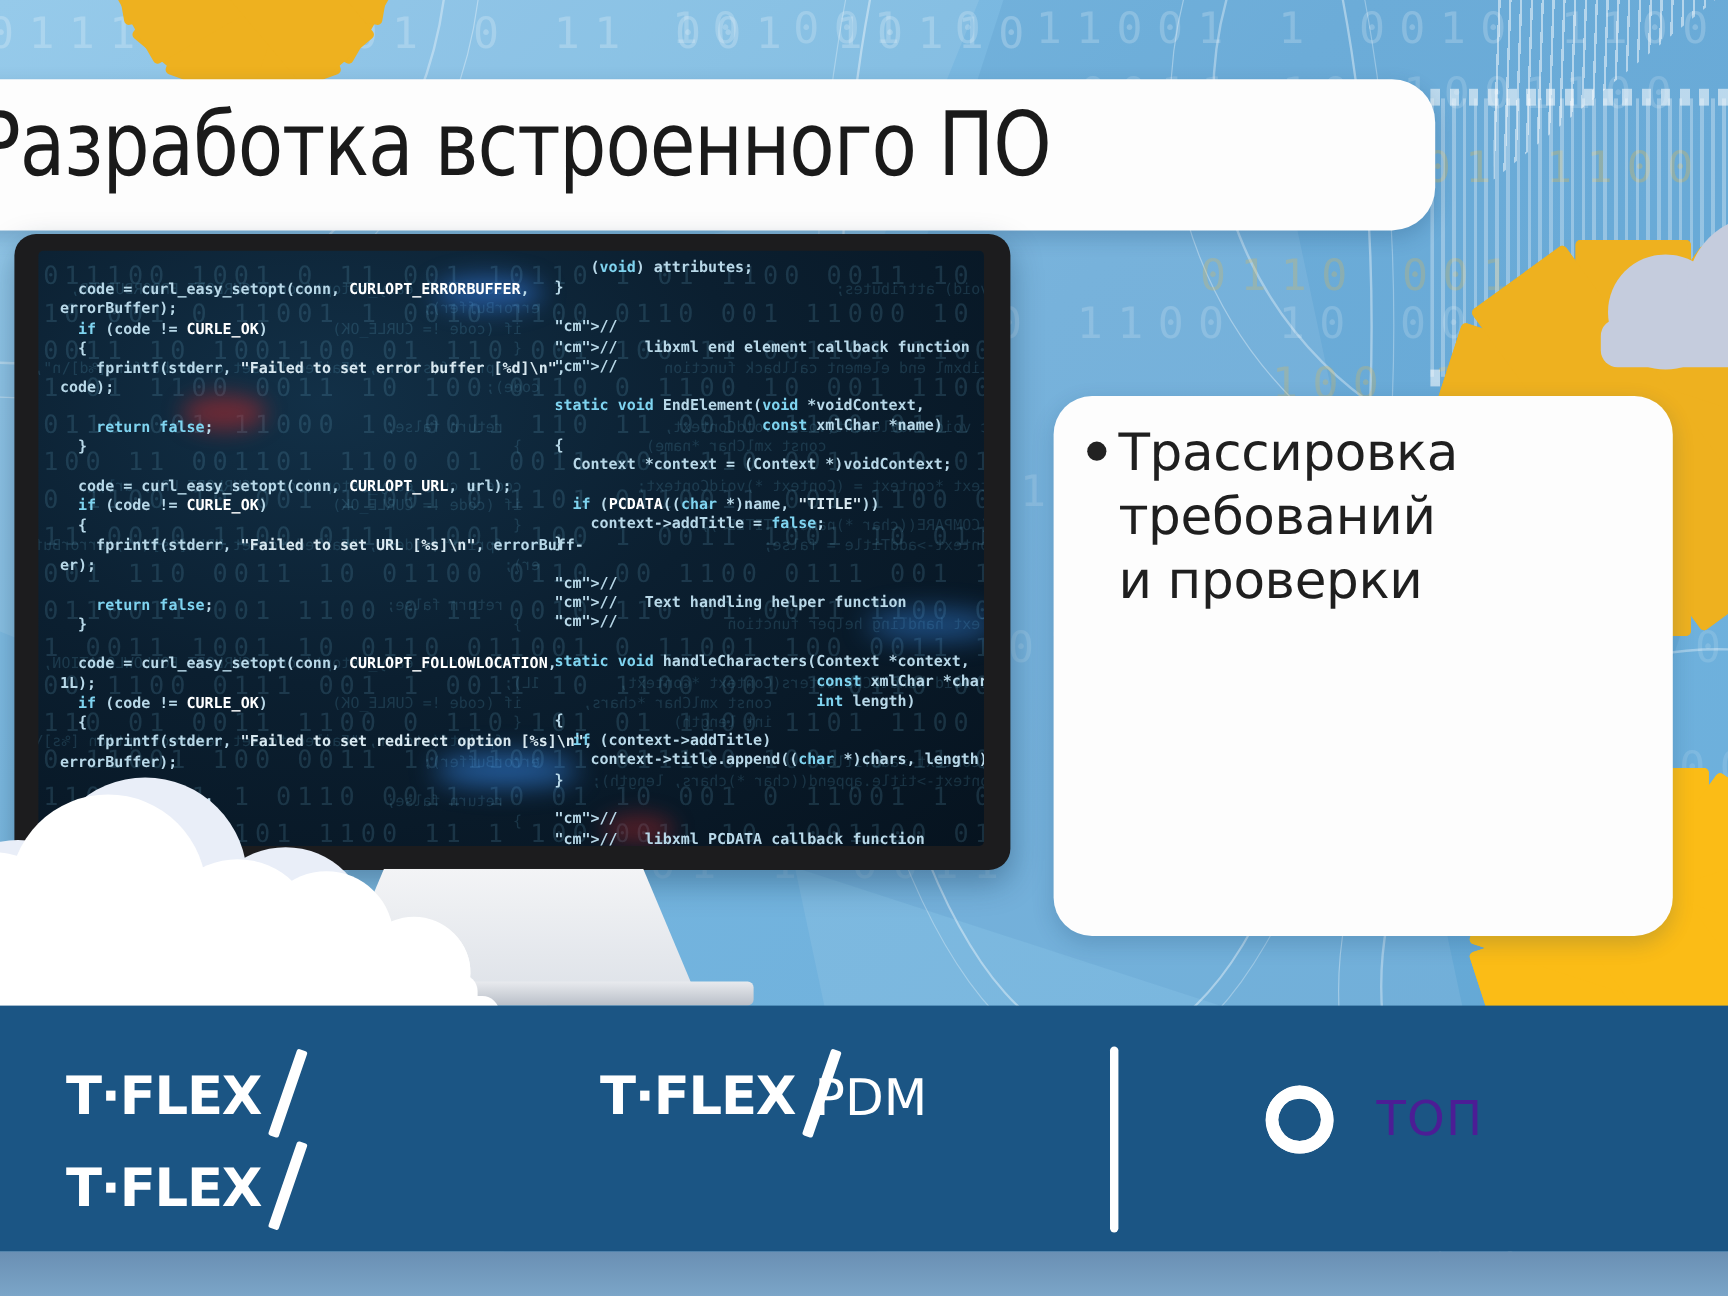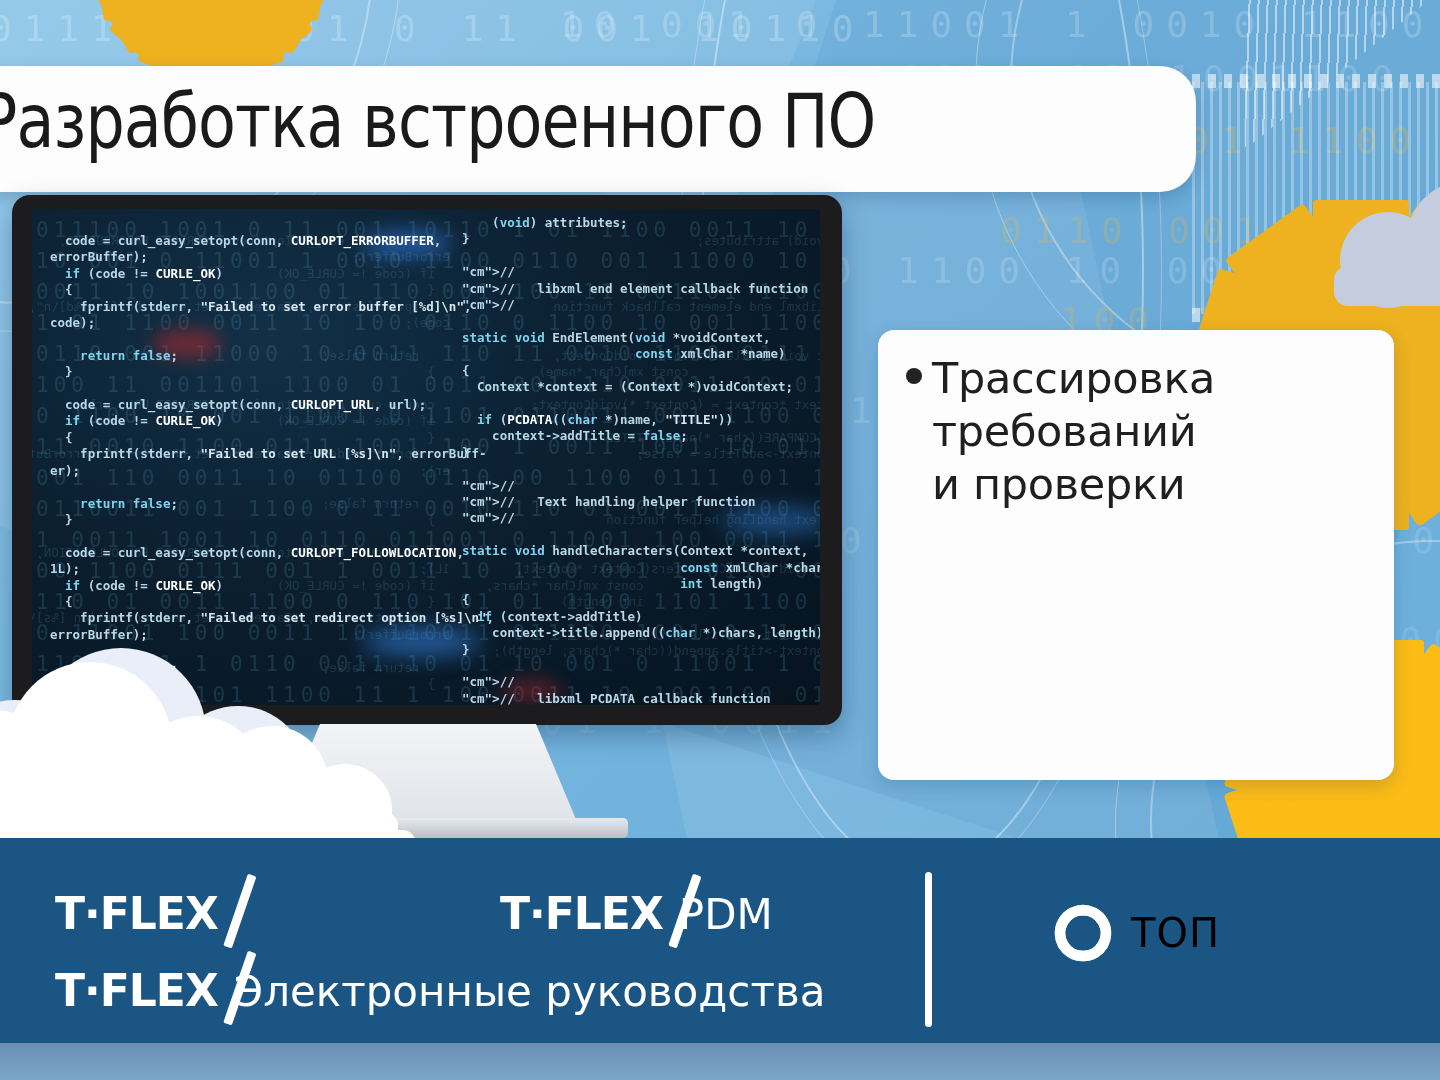--- a/index.html
+++ b/index.html
@@ -129,21 +129,21 @@
   .kw{color:#7fd4f0;} .st{color:#d8e8f0;} .cn{color:#ffffff;}
 
   .stand-neck{position:absolute;left:278px;top:724px;width:300px;height:100px;
     background:linear-gradient(180deg,#f3f4f6,#dfe3e9);
     clip-path:polygon(14% 0,86% 0,100% 100%,0 100%);}
   .stand-base{position:absolute;left:228px;top:818px;width:400px;height:20px;border-radius:5px;
     background:linear-gradient(180deg,#e8eaee,#b9bfc8);}
 
   
   .bullet-card{position:absolute;left:878px;top:330px;width:516px;height:450px;
-    background:#fdfdfd;border-radius:16px;box-shadow:0 6px 18px rgba(20,60,100,.20);}
+    background:#fdfdfd;border-radius:32px;box-shadow:0 6px 18px rgba(20,60,100,.20);}
   .bullet-list{position:absolute;left:22px;top:22px;right:10px;}
   .bullet-item{display:flex;align-items:flex-start;margin-bottom:4px;}
   .bullet-dot{flex:none;width:16px;height:16px;border-radius:50%;background:#222;
     margin:16px 10px 0 6px;}
   .bullet-text{color:#1f1f1f;font-size:43px;line-height:53px;letter-spacing:-.3px;
     font-family:"DejaVu Sans","Liberation Sans",sans-serif;white-space:pre-line;}
 
   
   .footer{position:absolute;left:0;top:838px;width:1440px;height:205px;background:#1b5584;}
   .footer-strip{position:absolute;left:0;top:1043px;width:1440px;height:37px;
@@ -155,21 +155,21 @@
   .tflex{position:relative;display:inline-block;}
   .tflex .tf{font-weight:bold;font-size:44px;letter-spacing:-1px;
     font-family:"DejaVu Sans","Liberation Sans",sans-serif;}
   .tflex .slash{position:absolute;background:#fff;border-radius:2px;
     transform:rotate(19deg);transform-origin:bottom center;}
   .tf-suffix{font-size:42px;letter-spacing:0;margin-left:16px;
     font-family:"DejaVu Sans","Liberation Sans",sans-serif;}
 
   .logo-ts{position:absolute;left:1035px;top:885px;display:flex;align-items:center;}
   .ts-mark{width:96px;height:96px;flex:none;}
-  .ts-text{color:#000000;
+  .ts-text{margin-left:16px;color:#4c1d95;
     font-family:"DejaVu Sans","Liberation Sans",sans-serif;}
   .ts-top{font-size:40px;line-height:42px;letter-spacing:1px;}
   .ts-bot{font-size:47px;line-height:50px;letter-spacing:1px;}
 </style>
 </head>
 <body>
 
 <div class="slide">
 
   <div class="bg-base"></div>
@@ -483,21 +483,20 @@
       <span class="slash" style="left:168px;bottom:-8px;width:9px;height:76px;"></span>
     </span>
     <span class="tf-suffix">PDM</span>
   </div>
 
   <div class="tflex-row" style="left:55px;top:965px;">
     <span class="tflex">
       <span class="tf">T·FLEX</span>
       <span class="slash" style="left:168px;bottom:-8px;width:9px;height:76px;"></span>
     </span>
-    <span class="tf-suffix">Электронные руководства</span>
   </div>
 
   <div class="logo-ts">
     <svg class="ts-mark" viewBox="0 0 100 100">
       <g fill="none" stroke="#ffffff" stroke-width="11" stroke-linecap="round">
         <path d="M50 26 A24 24 0 1 1 29 62"></path>
         <path d="M29 62 A24 24 0 1 1 71 62"></path>
         <path d="M71 62 A24 24 0 1 1 50 26"></path>
       </g>
     </svg>

